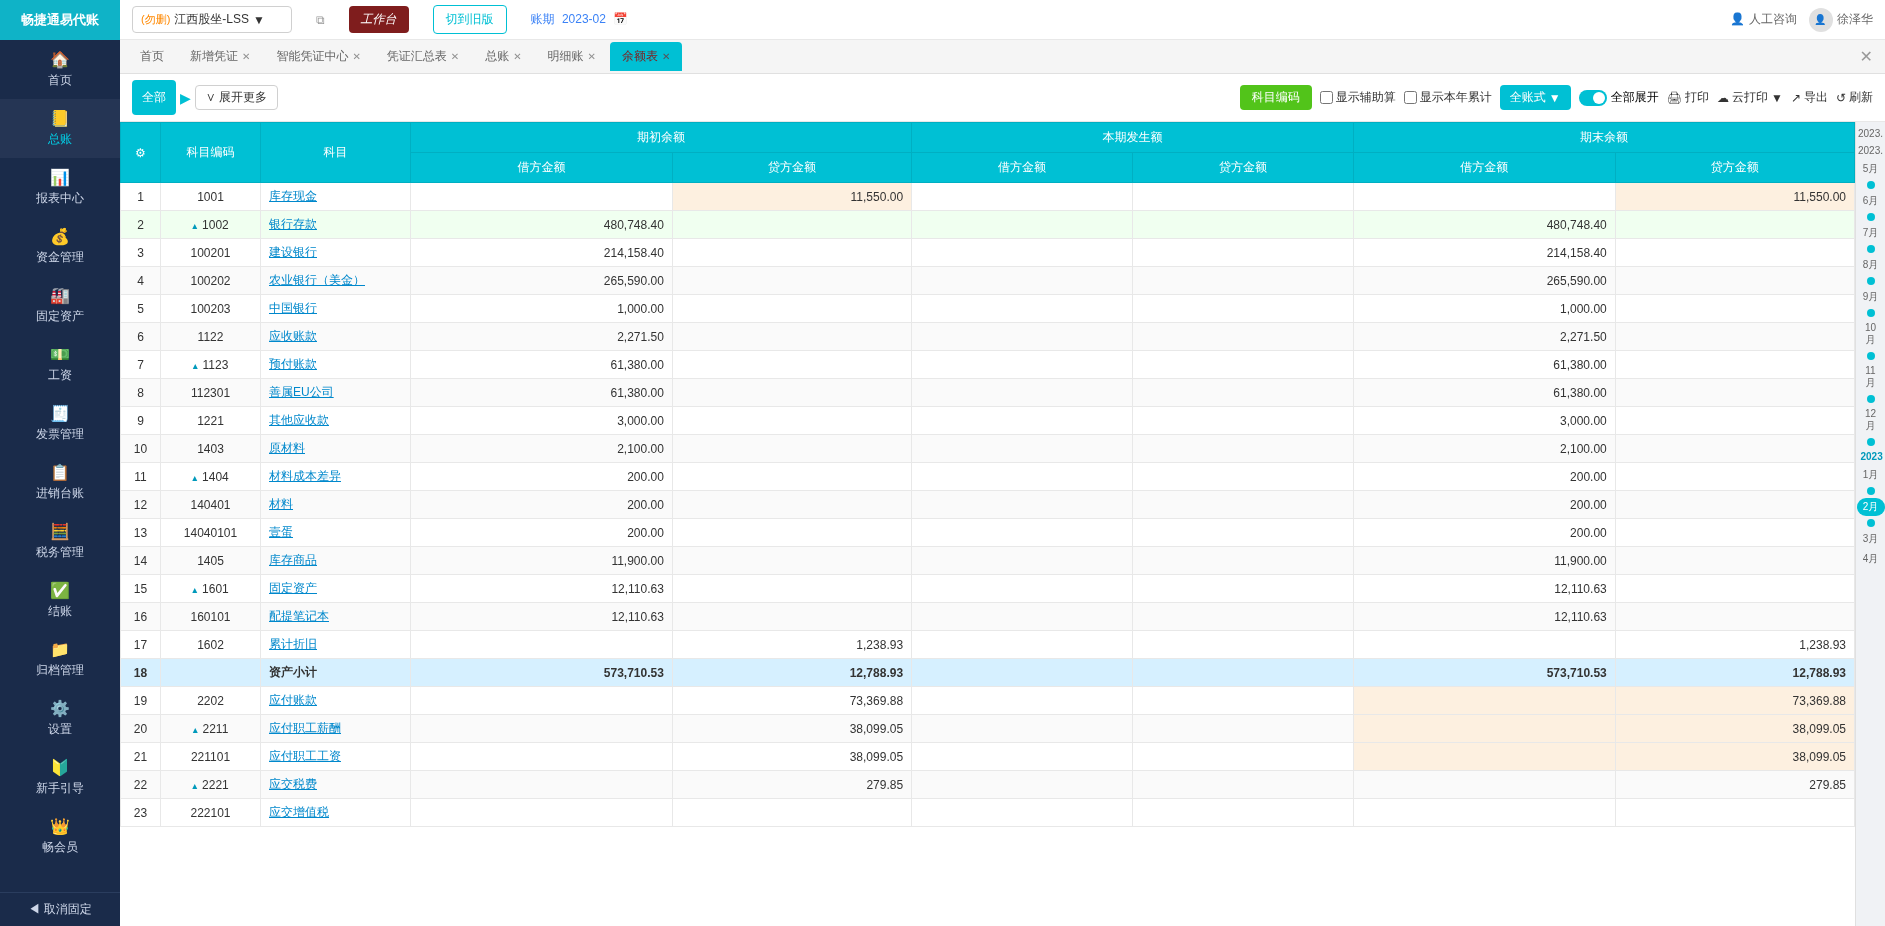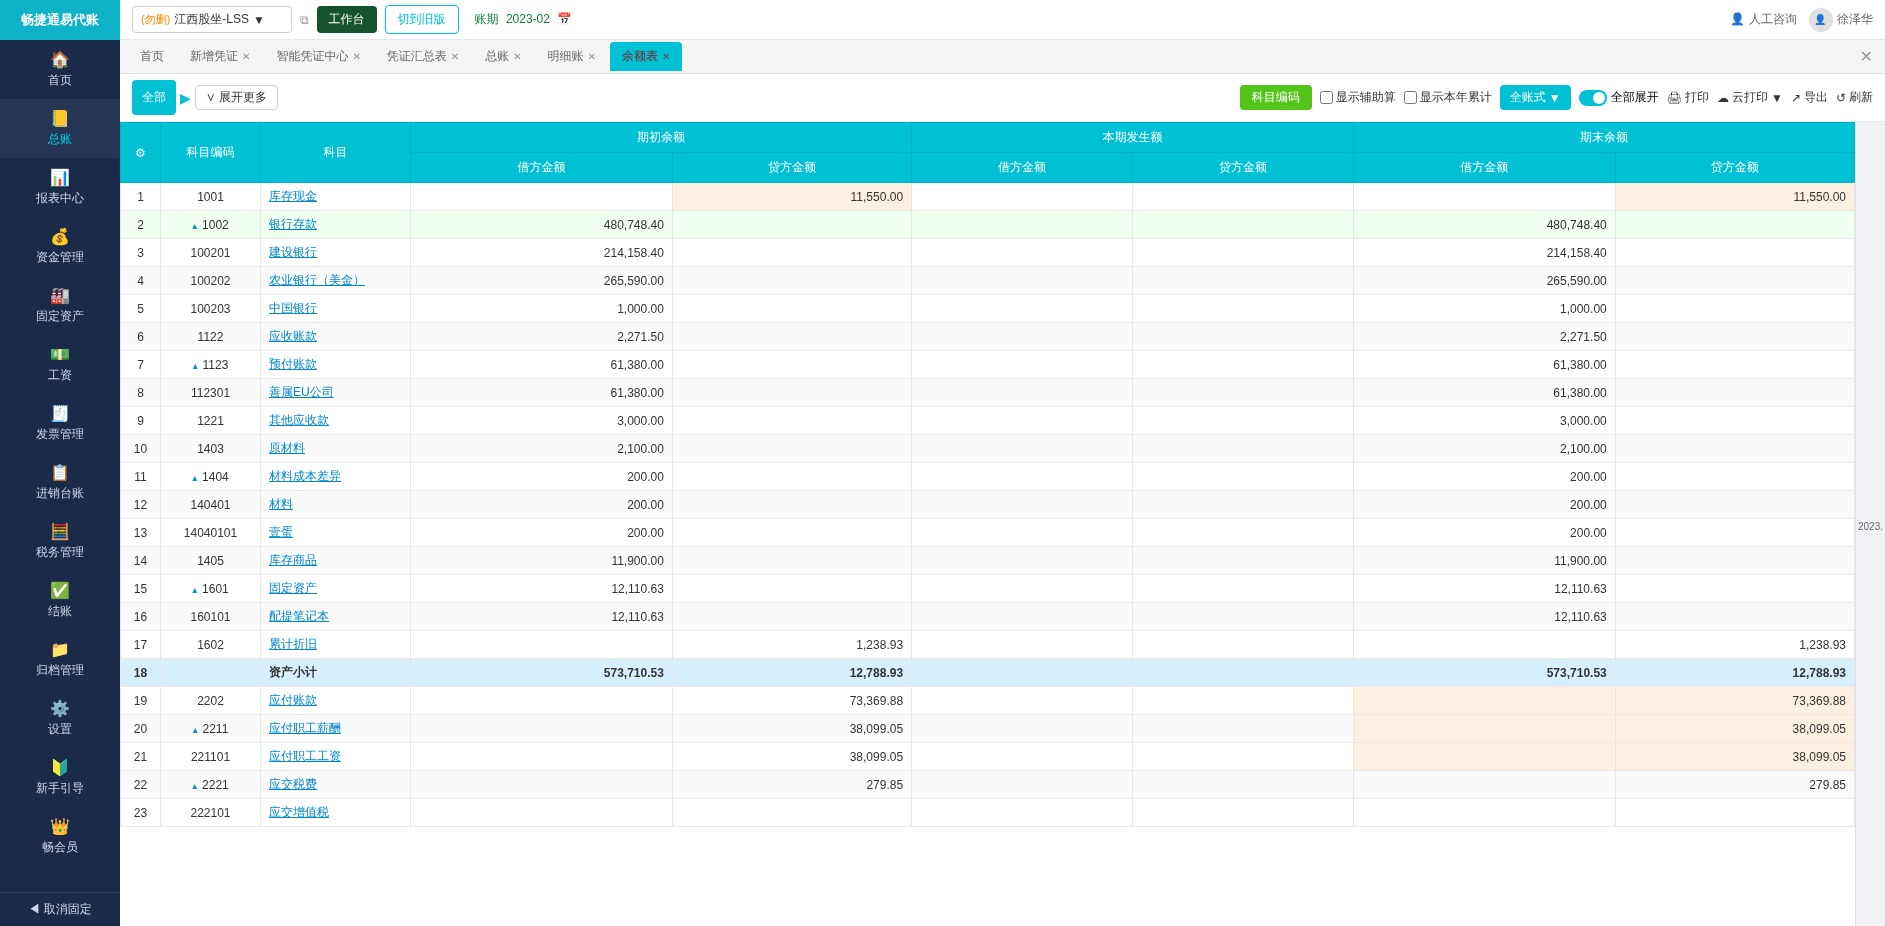--- a/index.html
+++ b/index.html
@@ -59,57 +59,58 @@
       overflow: hidden;
     }
 
     
     .topbar {
       background: white;
       height: 40px;
       display: flex;
       align-items: center;
       padding: 0 12px;
-      gap: 8px;
+      gap: 24px;
       border-bottom: 1px solid #e8e8e8;
       flex-shrink: 0;
     }
     .company-selector {
       background: white;
       border: 1px solid #d0d0d0;
       border-radius: 4px;
       padding: 4px 8px;
       display: flex;
       align-items: center;
       gap: 4px;
       font-size: 12px;
       color: #333;
       cursor: pointer;
       min-width: 160px;
     }
     .company-label { color: #ff8800; font-size: 11px; }
     .btn-workbench {
-      background: #14532d;
+      background: #7f1d1d;
       color: white;
       border: none;
       border-radius: 4px;
       padding: 5px 12px;
       cursor: pointer;
       font-size: 12px;
+      font-style: italic;
     }
     .btn-switch {
       background: white;
       border: 1px solid #00c0d4;
       color: #00c0d4;
       border-radius: 4px;
       padding: 5px 12px;
       cursor: pointer;
       font-size: 12px;
     }
-    .period-label { color: #15803d; font-size: 12px; margin-left: 8px; }
+    .period-label { color: #3b82f6; font-size: 12px; }
     .topbar-right { margin-left: auto; display: flex; align-items: center; gap: 12px; color: #666; }
     .topbar-right span { cursor: pointer; }
     .user-avatar { 
       width: 24px; height: 24px; border-radius: 50%; background: #e0e0e0;
       display: flex; align-items: center; justify-content: center; font-size: 10px;
     }
 
     
     .tabbar {
       background: #f5f5f5;
@@ -266,21 +267,21 @@
     .row-highlight-green td { background: #f0fff0 !important; }
     .row-subtotal td { background: #d6f0ff !important; font-weight: bold; }
     .expand-icon { color: #0099bb; font-size: 10px; margin-right: 2px; cursor: pointer; }
 
     
     .right-panel {
       width: 30px;
       background: #f0f2f5;
       border-left: 1px solid #e0e0e0;
       display: flex;
-      flex-direction: row;
+      flex-direction: column;
       align-items: center;
       padding-top: 4px;
       gap: 2px;
       flex-shrink: 0;
     }
     .year-label {
       font-size: 10px;
       color: #666;
       writing-mode: horizontal-tb;
       padding: 2px 2px;

